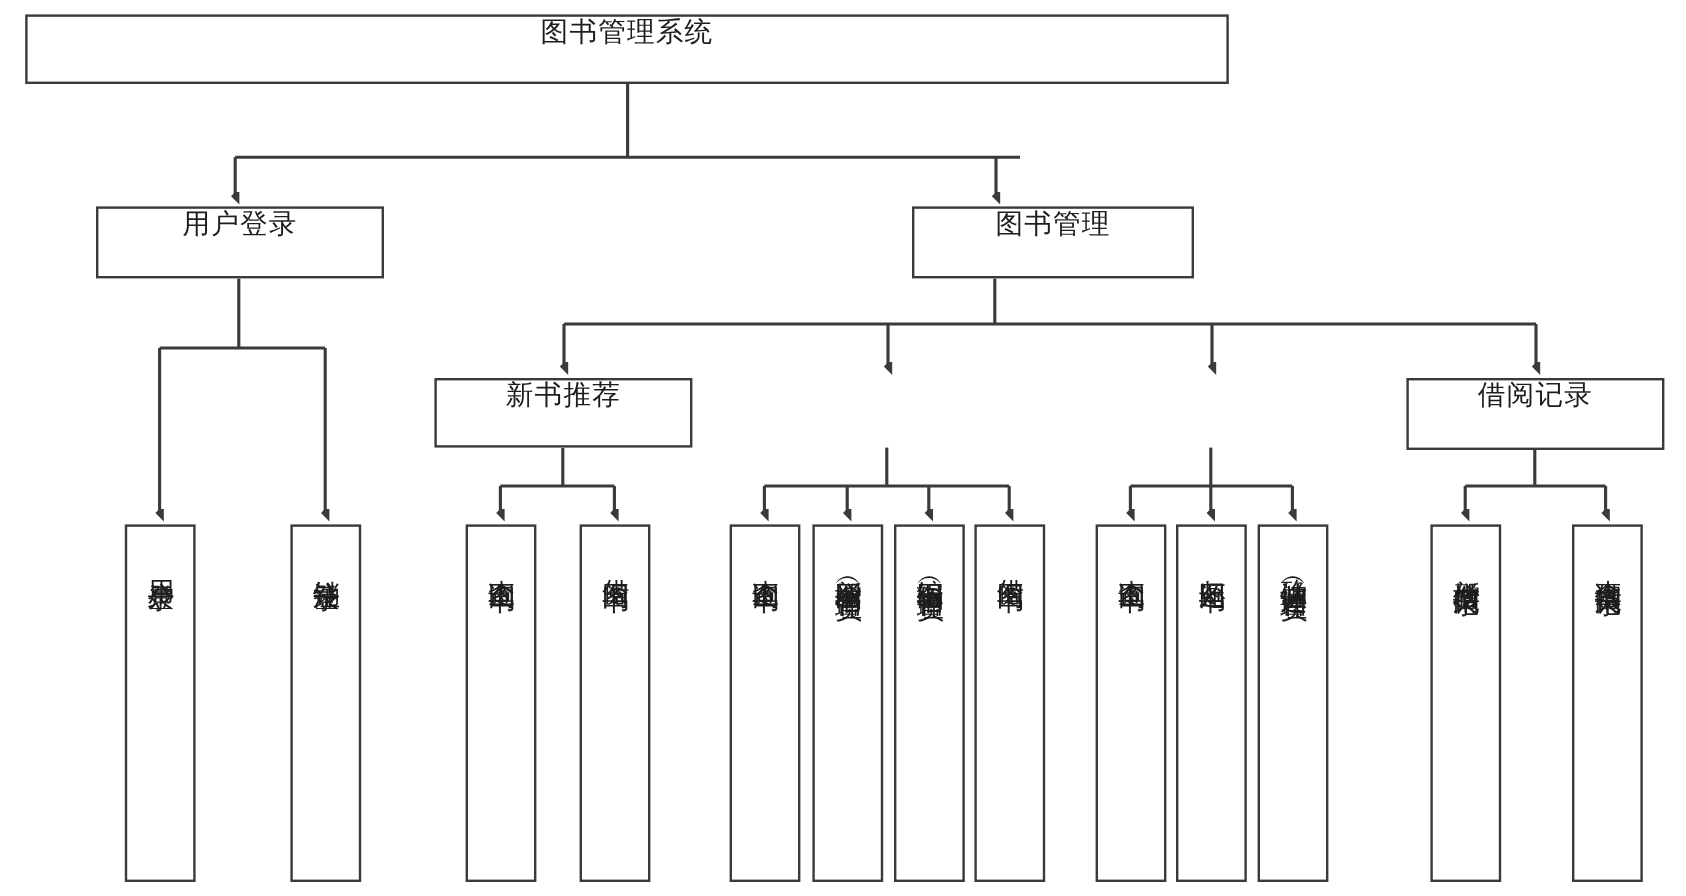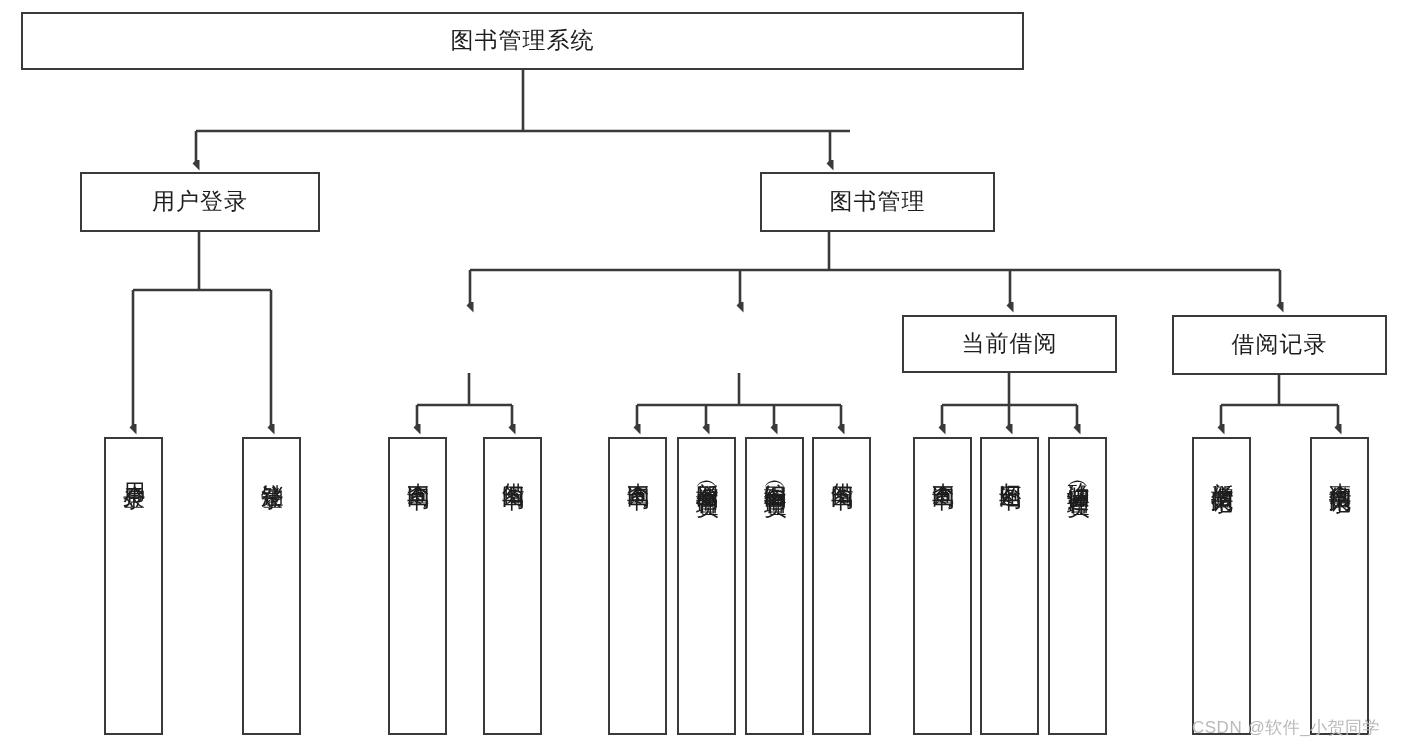--- a/index.html
+++ b/index.html
@@ -20,21 +20,20 @@
     width:1405px;
     height:747px;
     pointer-events:none;
   }
   .node{
     position:absolute;
     box-sizing:border-box;
     background:#ffffff;
     border:2.5px solid #3a3a3a;
     display:flex;
-    align-items:center;
     justify-content:center;
     color:#1d1d1d;
   }
   .node.horiz{
     font-size:23px;
     letter-spacing:1px;
     line-height:1.1;
   }
   .node.root{
     font-size:23px;
@@ -121,22 +120,22 @@
     <span>图书管理系统</span>
   </div>
 
   <div class="node horiz" style="left:80px;top:172px;width:240px;height:60px;">
     <span>用户登录</span>
   </div>
   <div class="node horiz" style="left:712px;top:172px;width:235px;height:60px;margin-left:48px;">
     <span>图书管理</span>
   </div>
 
-  <div class="node horiz" style="left:902px;top:315px;width:215px;height:58px;">
-    <span>当前借阅</span>
+  <div class="node horiz" style="left:362px;top:315px;width:215px;height:58px;">
+    <span>新书推荐</span>
   </div>
   <div class="node horiz" style="left:1172px;top:315px;width:215px;height:60px;">
     <span>借阅记录</span>
   </div>
 
   <div class="node vert" style="left:104px;top:437px;width:59px;height:298px;">
     <span class="vtext">用户登录</span>
   </div>
   <div class="node vert" style="left:242px;top:437px;width:59px;height:298px;">
     <span class="vtext">注销登录</span>
@@ -172,15 +171,14 @@
     <span class="vtext">确认归还（管理员）</span>
   </div>
 
   <div class="node vert" style="left:1192px;top:437px;width:59px;height:298px;">
     <span class="vtext">新增借阅记录</span>
   </div>
   <div class="node vert" style="left:1310px;top:437px;width:59px;height:298px;">
     <span class="vtext">查询借阅记录</span>
   </div>
 
-  <div class="watermark" style="left:1192px;top:716px;">CSDN @软件_小贺同学</div>
 
 </div>
 
 </body></html>

